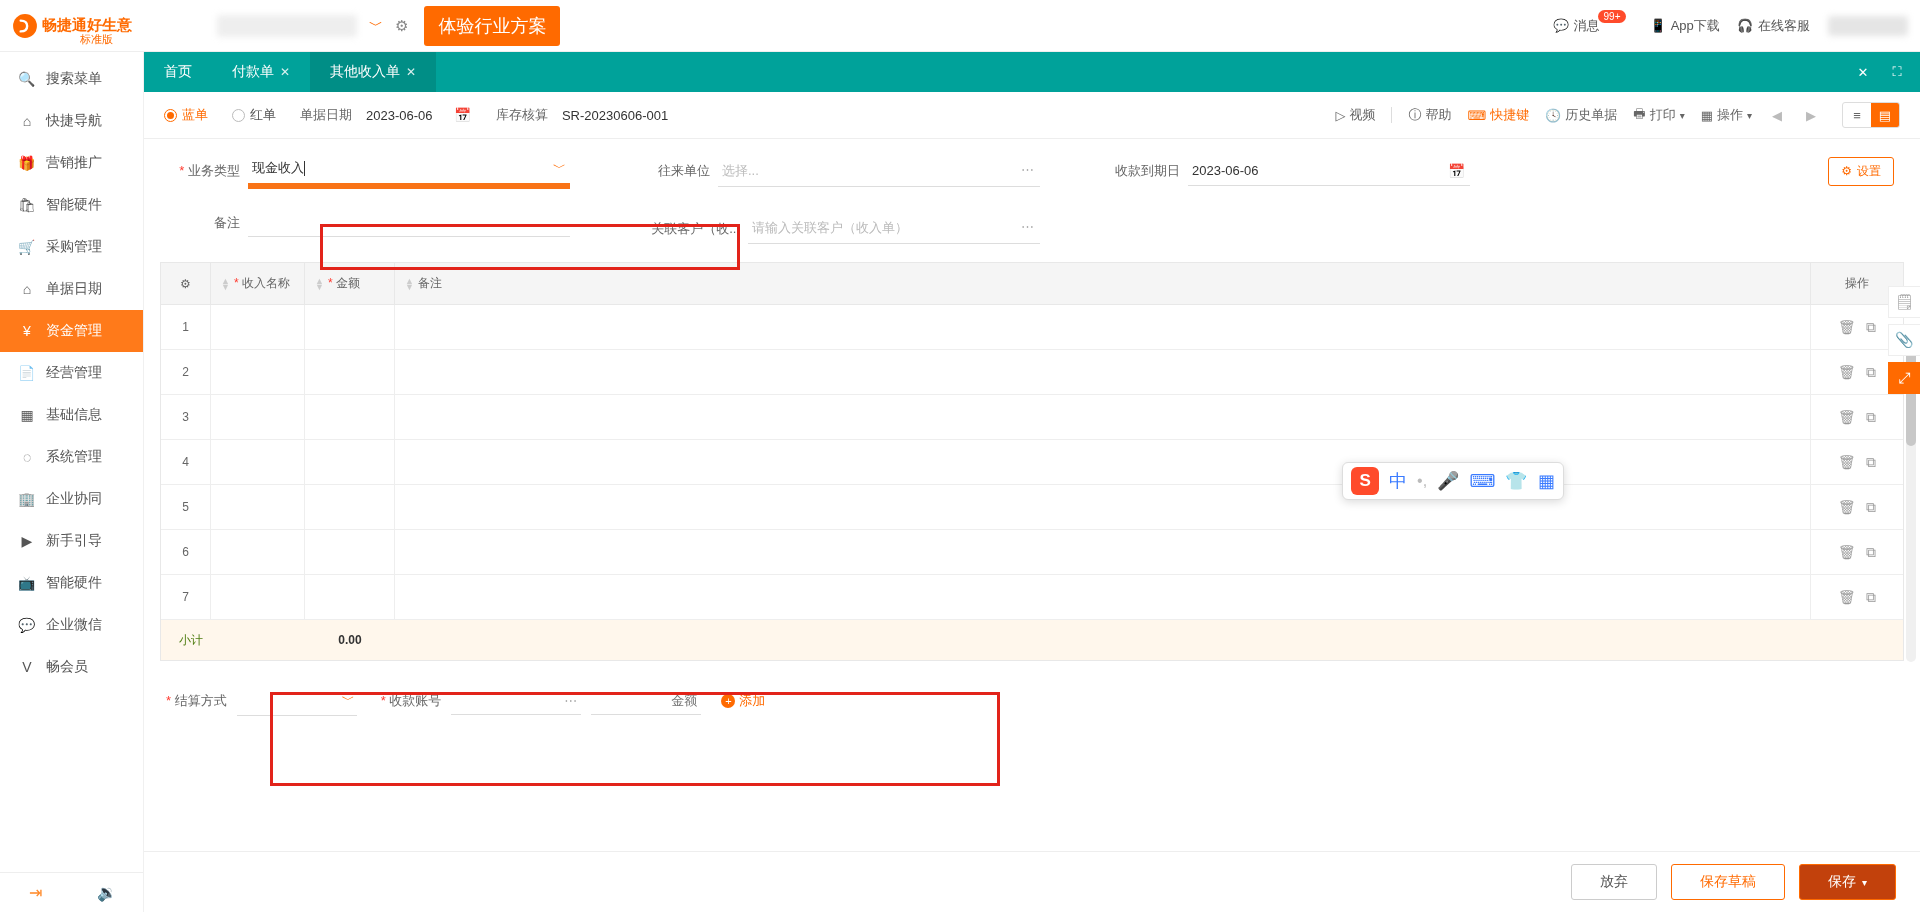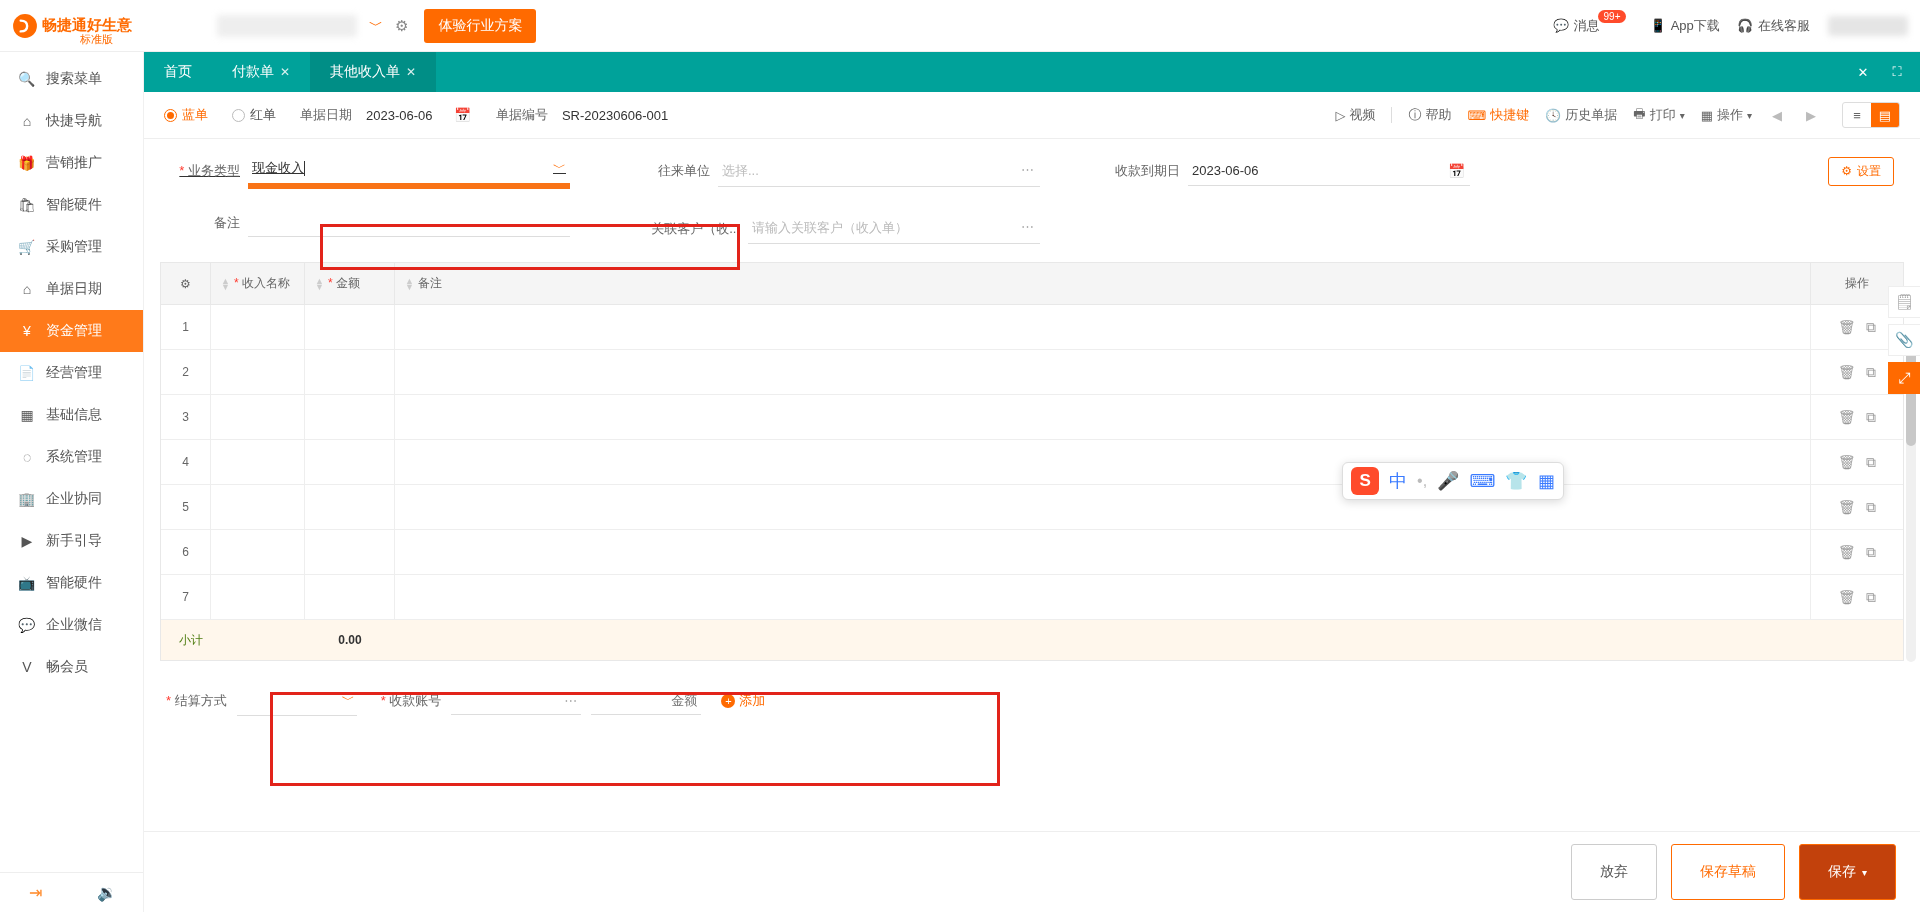--- a/index.html
+++ b/index.html
@@ -7,21 +7,21 @@
 
 
 .topbar { height:52px; display:flex; align-items:center; padding:0 12px; border-bottom:1px solid #eee; }
 .logo-area { display:flex; align-items:center; width:144px; }
 .logo-area svg { width:26px; height:26px; }
 .logo-text { color:#ff6a00; font-size:15px; font-weight:600; margin-left:4px; }
 .logo-sub { color:#ff6a00; font-size:11px; margin-left:2px; position:relative; top:14px; left:-78px;}
 .company-blur { width:140px; height:22px; background:#eee; filter:blur(3px); border-radius:3px; margin-left:26px;}
 .caret-down { color:#ff6a00; margin:0 12px; font-size:14px;}
 .gear { color:#888; margin-right:16px; font-size:15px;}
-.orange-btn { background:#ff6a00; color:#fff; border:none; padding:8px 14px; border-radius:3px; font-size:14px; cursor:pointer;}
+.orange-btn { background:#ff6a00; color:#fff; border:none; padding:8px 14px; border-radius:3px; font-size:18px; cursor:pointer;}
 .top-right { margin-left:auto; display:flex; align-items:center; gap:18px; color:#555; font-size:13px;}
 .top-right .item { display:flex; align-items:center; gap:4px; cursor:pointer;}
 .badge { background:#ff4b2b; color:#fff; font-size:10px; border-radius:9px; padding:1px 6px; position:relative; top:-9px; left:-6px;}
 .avatar-blur { width:80px; height:20px; background:#e5e5e5; filter:blur(3px); border-radius:3px;}
 
 
 .layout { display:flex; height:calc(100% - 52px); }
 .sidebar { width:144px; background:#fff; border-right:1px solid #f0f0f0; display:flex; flex-direction:column; padding-top:6px;}
 .sidebar .nav-item { display:flex; align-items:center; gap:10px; padding:12px 18px; color:#555; cursor:pointer; font-size:14px;}
 .sidebar .nav-item.active { background:#ff7a1a; color:#fff; }
@@ -96,21 +96,21 @@
 .grid-scroll { position:absolute; right:4px; top:234px; width:10px; height:336px; background:#f0f0f0; border-radius:5px;}
 .grid-scroll .thumb{ width:100%; height:120px; background:#c8c8c8; border-radius:5px;}
 
 .hb2 { left:126px; top:600px; width:730px; height:94px;}
 
 .settle-row { display:flex; align-items:center; padding:24px 22px 10px; gap:10px; font-size:13px;}
 .add-link { color:#ff6a00; display:flex; align-items:center; gap:4px; cursor:pointer; margin-left:10px;}
 .add-link .plus{ width:14px; height:14px; border-radius:50%; background:#ff6a00; color:#fff; display:inline-flex; align-items:center; justify-content:center; font-size:11px;}
 
 .footer { margin-top:auto; background:#fff; border-top:1px solid #eee; padding:12px 24px; display:flex; justify-content:flex-end; gap:14px;}
-.btn { padding:18px 28px; border-radius:3px; font-size:14px; cursor:pointer;}
+.btn { padding:8px 28px; border-radius:3px; font-size:14px; cursor:pointer;}
 .btn-plain { background:#fff; border:1px solid #ccc; color:#555;}
 .btn-outline { background:#fff; border:1px solid #ff6a00; color:#ff6a00;}
 .btn-primary { background:#c2410c; border:1px solid #ff6a00; color:#fff; display:flex; align-items:center; gap:6px;}
 
 
 .rail { position:absolute; right:0; top:234px; width:32px; display:flex; flex-direction:column; gap:6px; z-index:5;}
 .rail span{ width:32px; height:32px; background:#fff; border:1px solid #eee; display:flex; align-items:center; justify-content:center; color:#999; font-size:15px; cursor:pointer; border-right:none;}
 .rail span.on{ background:#ff6a00; color:#fff; border-color:#ff6a00;}
 
 
@@ -255,21 +255,21 @@
             <span class="dot"></span>
             <span>蓝单</span>
           </span>
         <span class="radio">
             <span class="dot"></span>
             <span>红单</span>
           </span>
         <span class="tb-label">单据日期</span>
         <span class="tb-val">2023-06-06</span>
         <span class="cal">📅</span>
-        <span class="tb-label" style="margin-left:10px">单据编号</span>
+        <span class="tb-label" style="margin-left:10px">库存核算</span>
         <span class="tb-val">SR-20230606-001</span>
 
         <div class="doc-header-right">
           <span class="hlink">
               <span>▷</span>
               <span>视频</span>
             </span>
           <span class="vseg"></span>
           <span class="hlink">
               <span>ⓘ</span>
@@ -296,21 +296,21 @@
           <span class="arrow-btn">◀</span>
           <span class="arrow-btn">▶</span>
           <div class="view-toggle">
             <span>≡</span>
             <span class="on">▤</span>
           </div>
         </div>
       </div>
 
       <div class="form-row" style="position:relative;">
-        <div class="field" style="width:400px;text-decoration:underline;">
+        <div class="field" style="width:400px;">
           <span class="field-label req">业务类型</span>
           <span style="flex:1; border-bottom:6px solid #f97316; padding:6px 4px; display:flex; align-items:center;">
             <span>现金收入</span>
               <span class="cursor-bar"></span>
             <span class="field-caret" style="margin-left:auto;">﹀</span>
           </span>
         </div>
         <div class="field" style="width:400px; margin-left:40px;">
           <span class="field-label">往来单位</span>
           <span style="flex:1; border-bottom:1px solid #ddd; padding:6px 4px; display:flex;">

